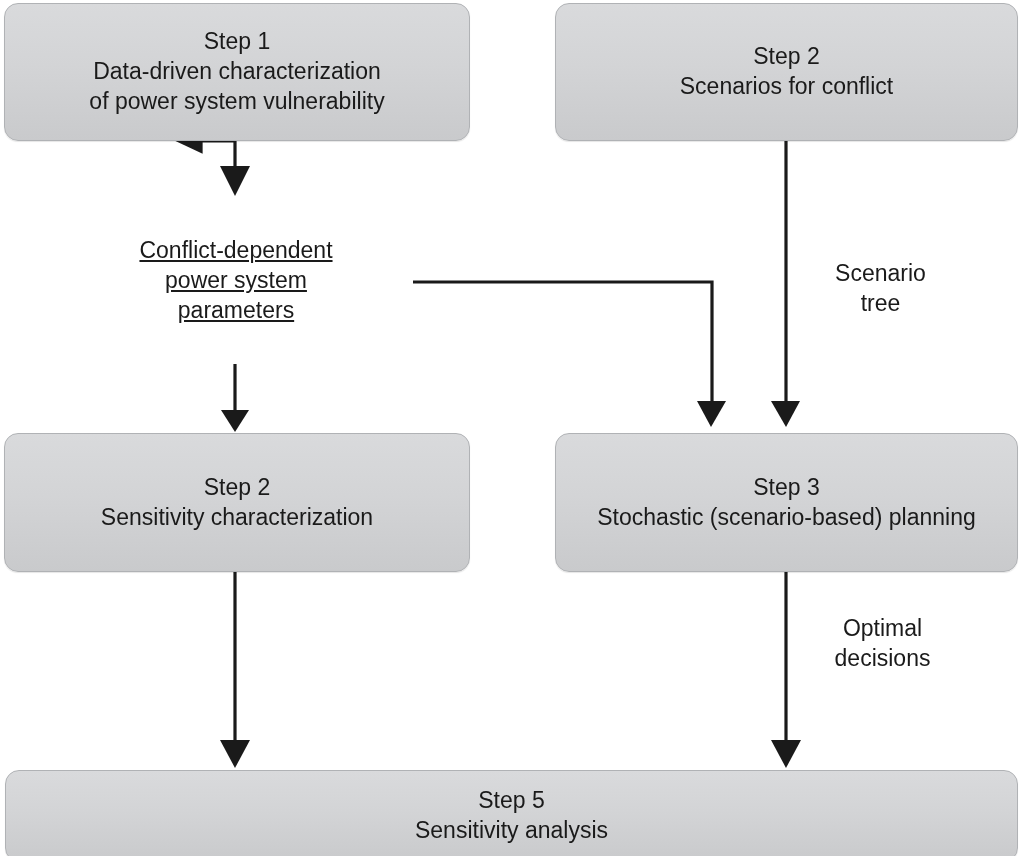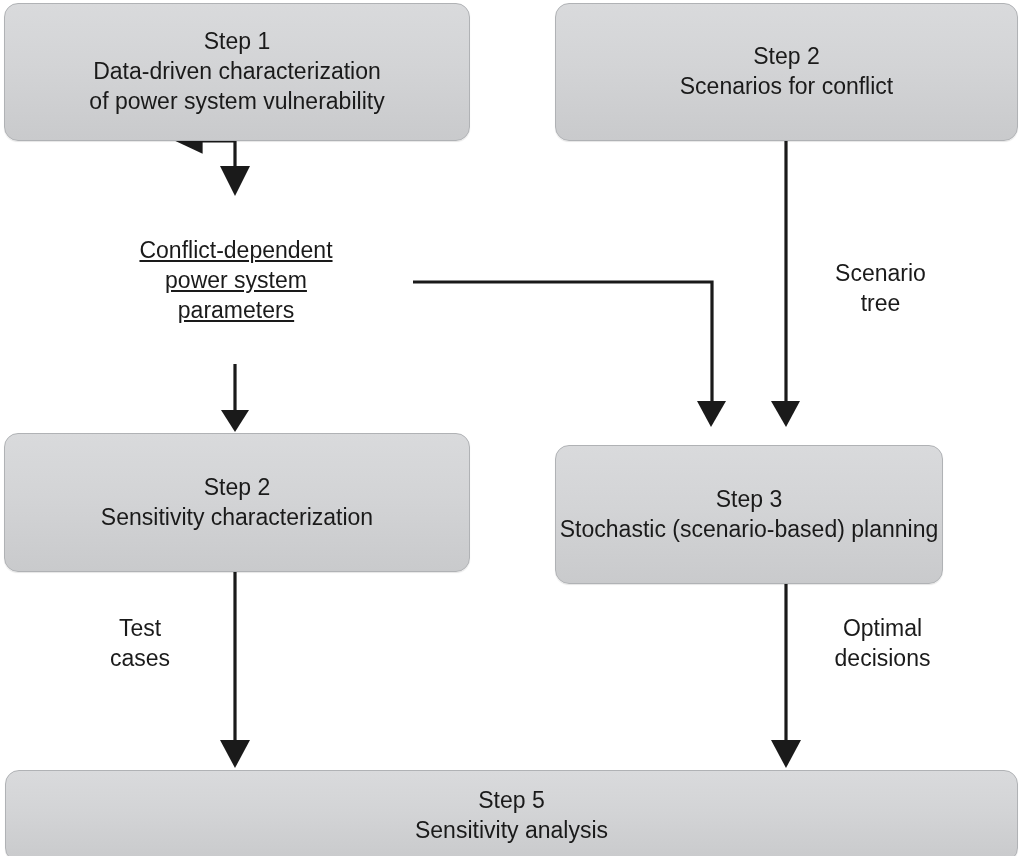--- a/index.html
+++ b/index.html
@@ -54,21 +54,21 @@
     top: 0;
     width: 1027px;
     height: 856px;
     overflow: visible;
   }
 
   
   #node-step1 { left: 4px;   top: 3px;   width: 466px; height: 138px; }
   #node-step2 { left: 555px; top: 3px;   width: 463px; height: 138px; }
   #node-step4 { left: 4px;   top: 433px; width: 466px; height: 139px; }
-  #node-step3 { left: 555px; top: 433px; width: 388px; height: 139px; margin-top: 12px; }
+  #node-step3 { left: 555px; top: 433px; width: 463px; height: 139px; }
   #node-step5 { left: 5px;   top: 770px; width: 1013px; height: 92px; }
 
   
   #label-params   { left: 120px; top: 236px; width: 232px; text-decoration: underline; }
   #label-scenario { left: 803px; top: 236px; width: 155px; margin-top: 23px; }
   #label-test     { left: 85px;  top: 614px; width: 110px; }
   #label-optimal  { left: 800px; top: 614px; width: 165px; }
 </style>
 </head>
 <body>
@@ -147,23 +147,19 @@
     <span class="line">Conflict-dependent</span>
     <span class="line">power system</span>
     <span class="line">parameters</span>
   </div>
 
   <div class="edge-label" id="label-scenario">
     <span class="line">Scenario</span>
     <span class="line">tree</span>
   </div>
 
-  <div class="edge-label" id="label-test">
-    <span class="line">Test</span>
-    <span class="line">cases</span>
-  </div>
 
   <div class="edge-label" id="label-optimal">
     <span class="line">Optimal</span>
     <span class="line">decisions</span>
   </div>
 
 </div>
 
 </body></html>

